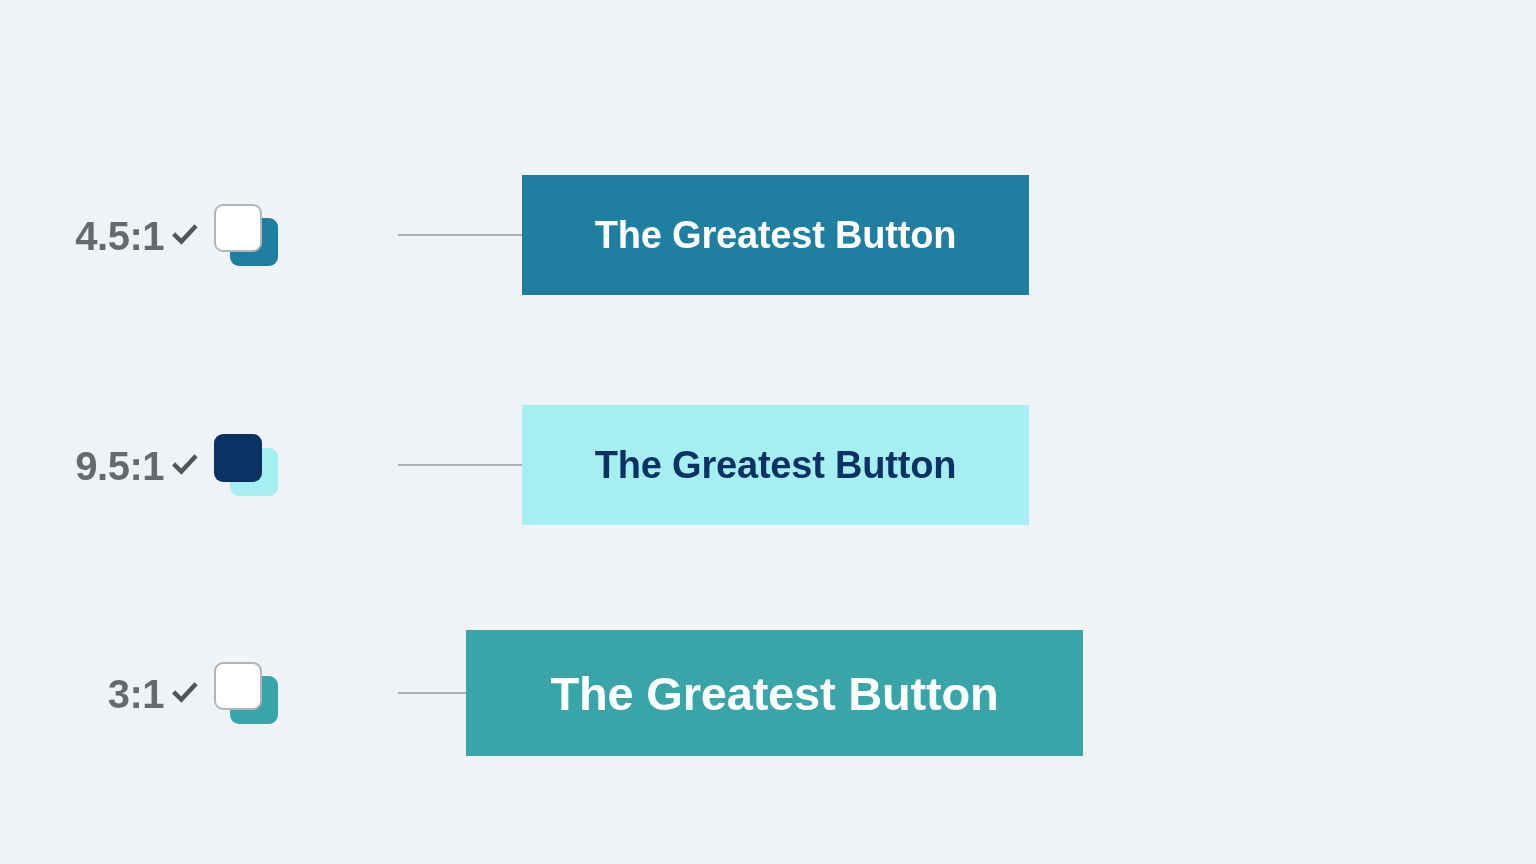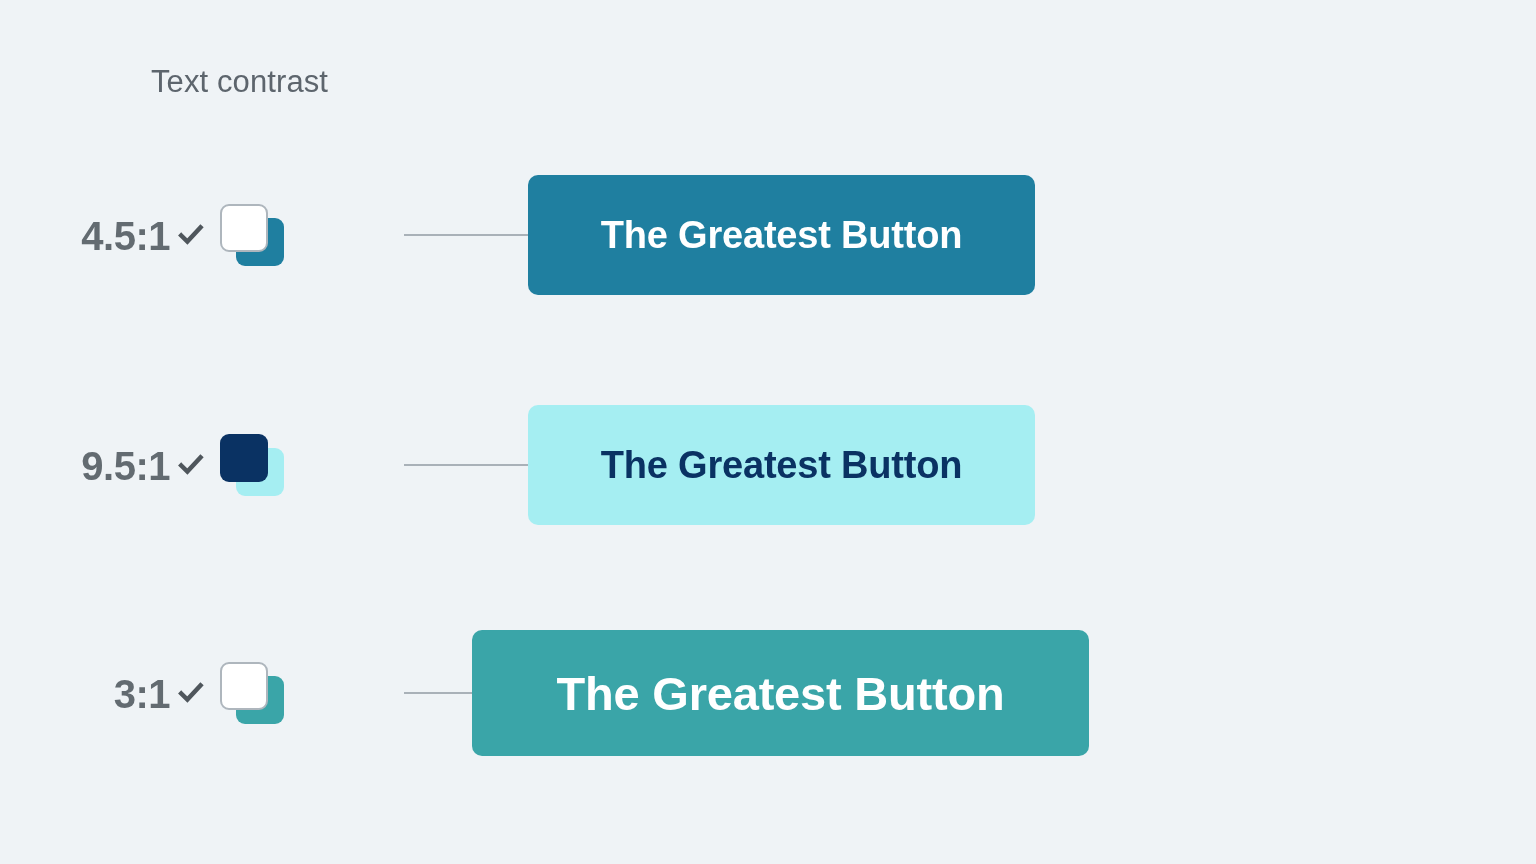--- a/index.html
+++ b/index.html
@@ -30,21 +30,21 @@
     font-size: 31px;
     font-weight: 400;
     color: #5d656d;
     letter-spacing: 0.1px;
     white-space: nowrap;
   }
 
   
   .row {
     position: absolute;
-    left: 14px;
+    left: 8px;
     width: 1416px;
     height: 120px;
     display: block;
     padding-left: 48px;
   }
 
   
   .ratio-cluster {
     position: absolute;
     right: 1146px;           
@@ -112,21 +112,21 @@
     background: #a9b1b8;
     top: 59px;
   }
 
   
   .demo-button {
     position: absolute;
     display: flex;
     align-items: center;
     justify-content: center;
-    border-radius: 10px;
+    border-radius: 0;
     border: none;
     font-family: "Liberation Sans", sans-serif;
     font-weight: 700;
     letter-spacing: -0.2px;
     white-space: nowrap;
     cursor: pointer;
   }
 
   
   #row-1 { top: 175px; }
@@ -152,21 +152,20 @@
     left: 458px; top: 0;
     width: 617px; height: 126px;
     font-size: 47px;
   }
 </style>
 </head>
 <body style="background: rgb(239, 243, 246);">
 
 <div class="canvas">
 
-  <div class="section-title" style="color: rgb(93, 101, 109);">Text contrast</div>
 
   <div class="row" id="row-1">
 
     <div class="ratio-cluster">
       <span class="ratio-label">4.5:1</span>
 
       <span class="check-icon">
         <svg width="30" height="30" viewBox="0 0 24 24" aria-hidden="true">
           <path d="M4.2 12.4 L9.1 17.2 L19.6 5.9" fill="none" stroke="currentColor" stroke-width="3.6" stroke-linecap="square" stroke-linejoin="miter"></path>
         </svg>

